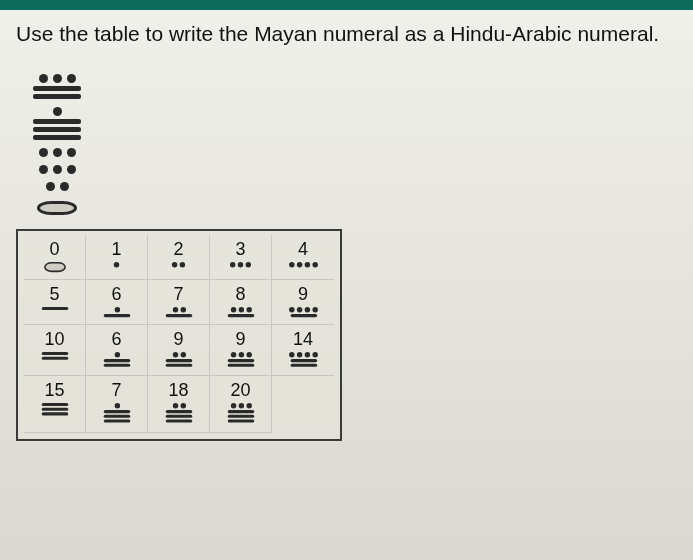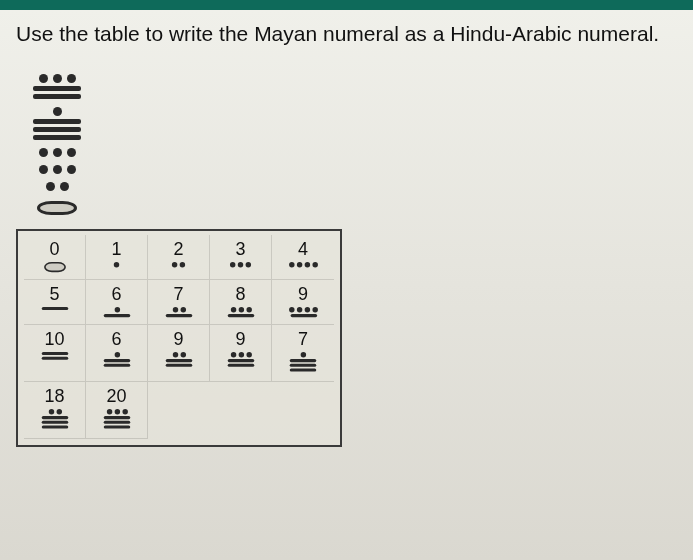--- a/index.html
+++ b/index.html
@@ -240,20 +240,41 @@
           <div class="sdots">
             <div class="sdot"></div>
             <div class="sdot"></div>
             <div class="sdot"></div>
           </div>
           <div class="sbar"></div>
           <div class="sbar"></div>
         </div>
       </div>
       <div class="cell">
+        <div class="num">14</div>
+        <div class="mini sstack">
+          <div class="sdots">
+            <div class="sdot"></div>
+            <div class="sdot"></div>
+            <div class="sdot"></div>
+            <div class="sdot"></div>
+          </div>
+          <div class="sbar"></div>
+          <div class="sbar"></div>
+        </div>
+      </div>
+      <div class="cell">
+        <div class="num">15</div>
+        <div class="mini sstack">
+          <div class="sbar"></div>
+          <div class="sbar"></div>
+          <div class="sbar"></div>
+        </div>
+      </div>
+      <div class="cell">
         <div class="num">7</div>
         <div class="mini sstack">
           <div class="sdots">
             <div class="sdot"></div>
           </div>
           <div class="sbar"></div>
           <div class="sbar"></div>
           <div class="sbar"></div>
         </div>
       </div>

